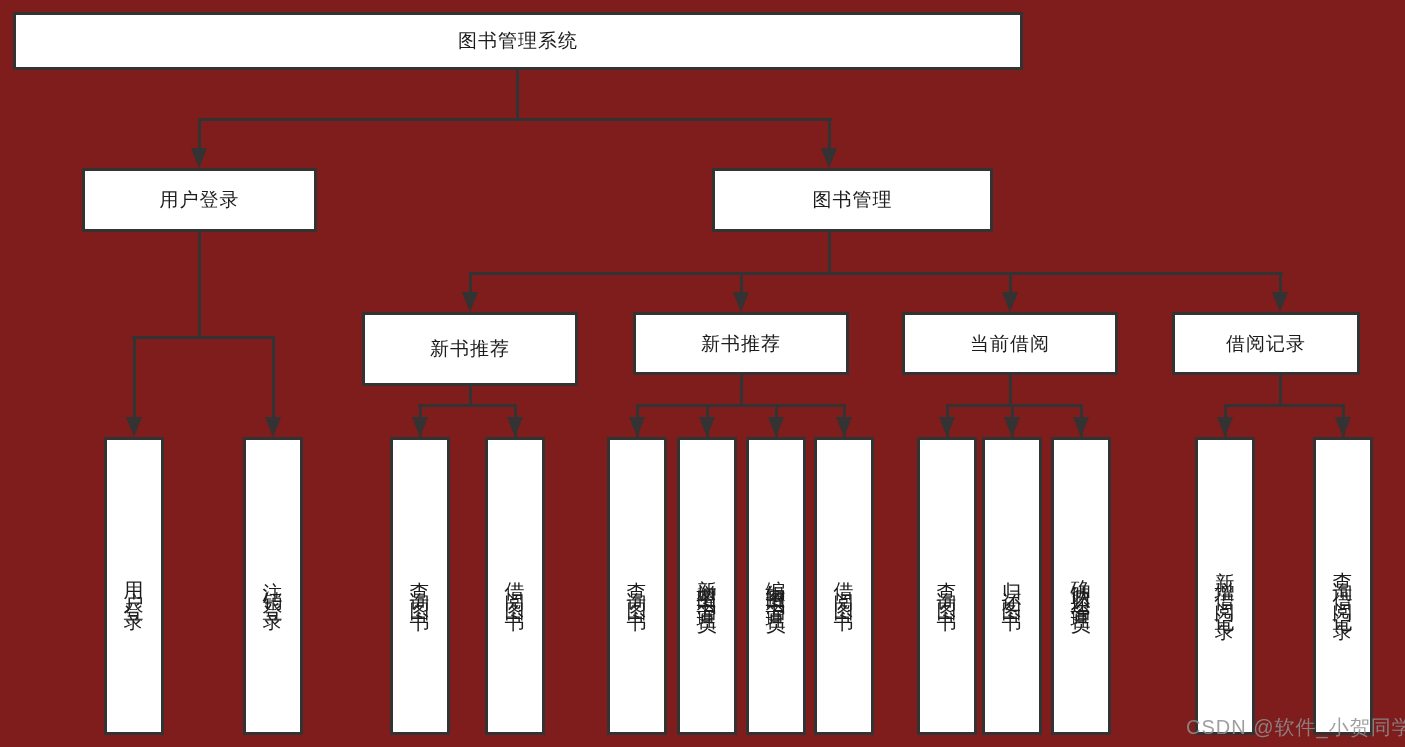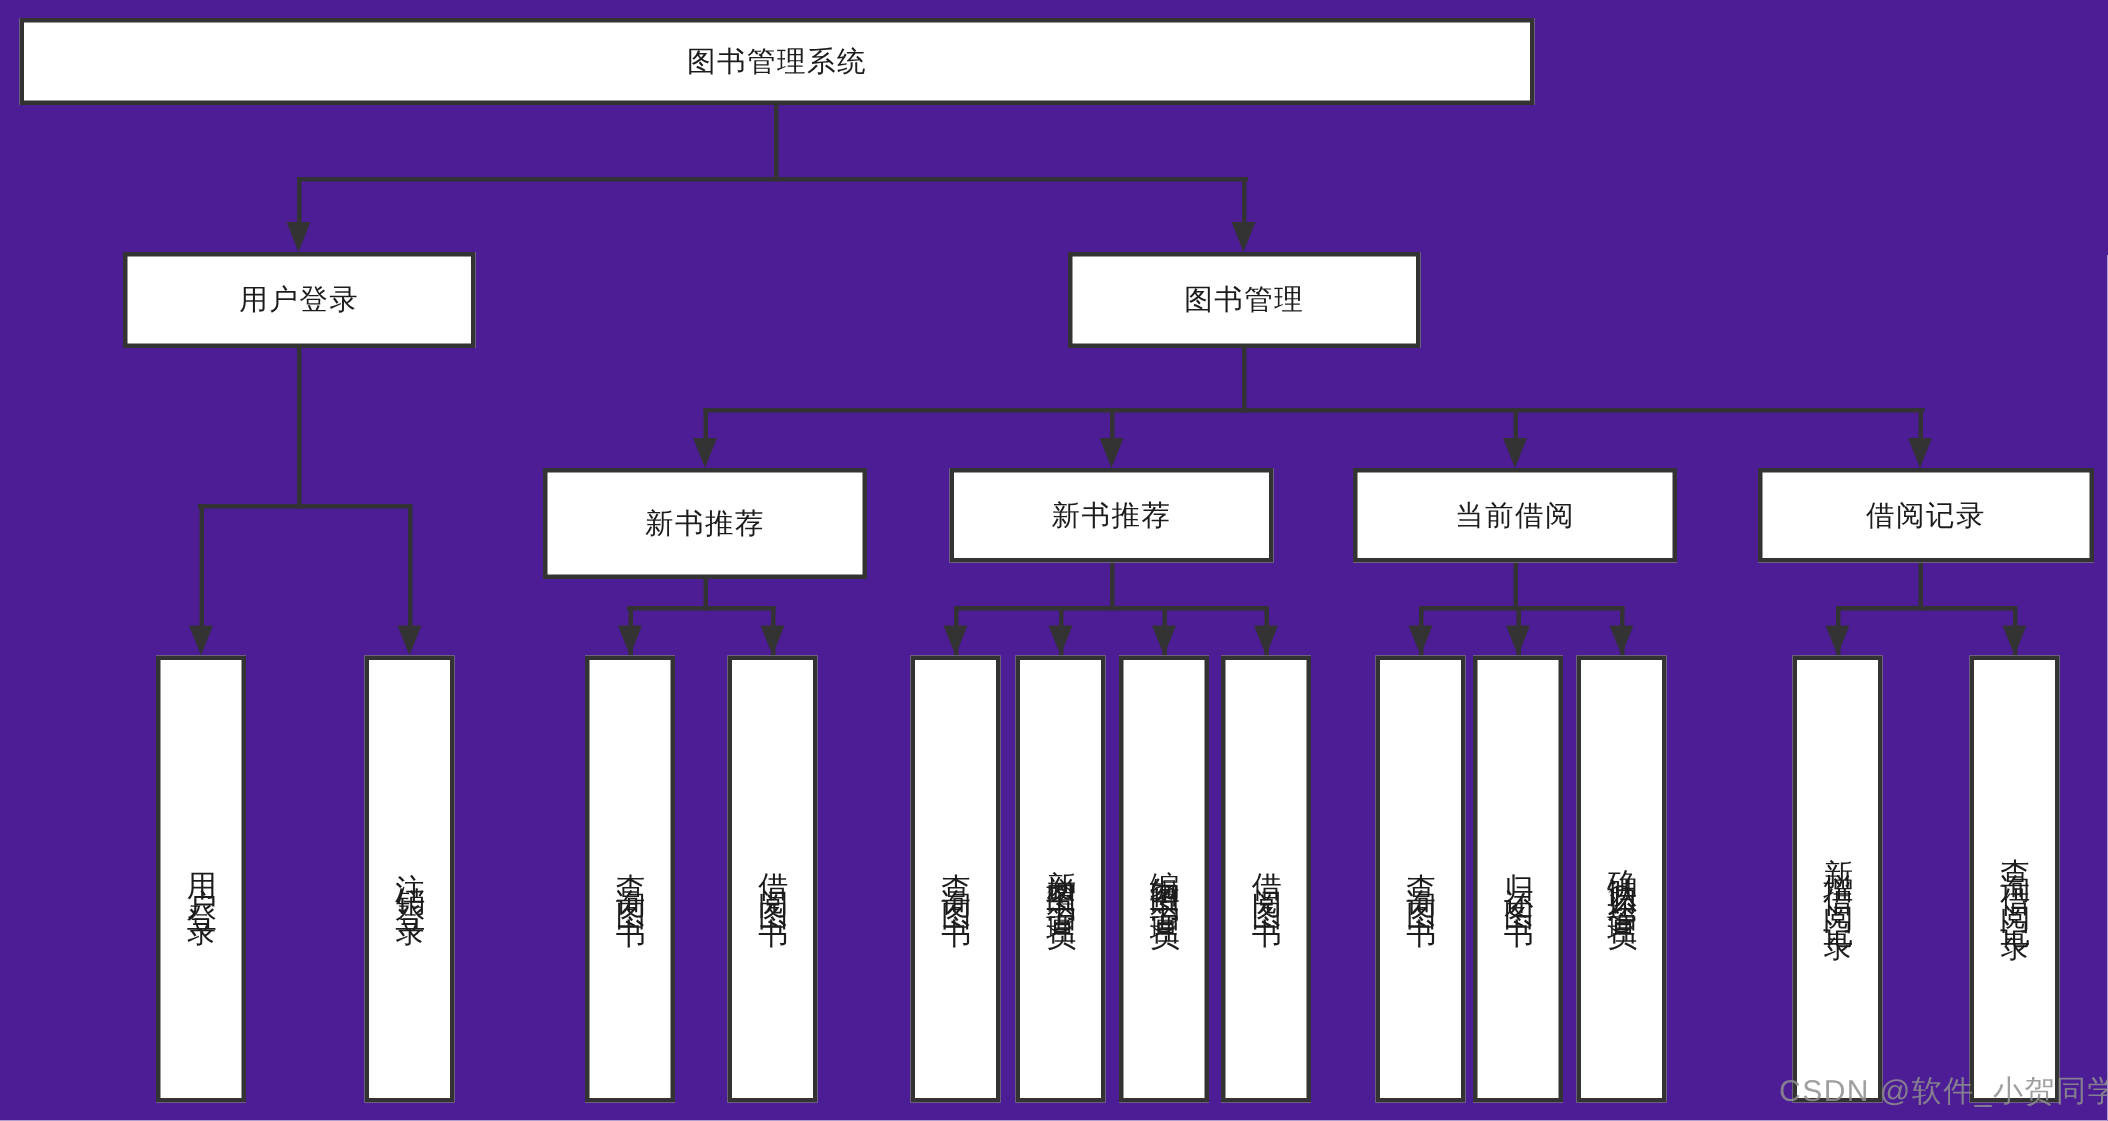--- a/index.html
+++ b/index.html
@@ -1,17 +1,17 @@
 <!DOCTYPE html>
 <html><head>
 <meta charset="utf-8">
 <style>
   html,body{margin:0;padding:0;background:#ffffff;}
   .canvas{
-    position:relative;width:1405px;height:747px;background:#4c1d95;
+    position:relative;width:1405px;height:747px;background:#7f1d1d;
     font-family:"Liberation Sans",sans-serif;overflow:hidden;
   }
   .node{
     position:absolute;box-sizing:border-box;border:3px solid #333333;background:#ffffff;
     display:flex;align-items:center;justify-content:center;
     font-size:19px;color:#1c1c1c;letter-spacing:1px;
   }
   .leaf{
     position:absolute;box-sizing:border-box;border:3px solid #333333;background:#ffffff;
     top:437px;width:60px;height:298px;
@@ -101,37 +101,37 @@
   <div class="arrow" style="left:1335px;top:417px;"></div>
 
   <div class="node" style="left:13px;top:12px;width:1010px;height:58px;">
     <span>图书管理系统</span>
   </div>
 
   <div class="node" style="left:82px;top:168px;width:235px;height:64px;">
     <span>用户登录</span>
   </div>
 
-  <div class="node" style="left:712px;top:168px;width:235px;height:64px;">
+  <div class="node" style="left:712px;top:168px;width:281px;height:64px;">
     <span>图书管理</span>
   </div>
 
   <div class="node" style="left:362px;top:312px;width:216px;height:74px;">
     <span>新书推荐</span>
   </div>
 
   <div class="node" style="left:633px;top:312px;width:216px;height:63px;">
     <span>新书推荐</span>
   </div>
 
   <div class="node" style="left:902px;top:312px;width:216px;height:63px;">
     <span>当前借阅</span>
   </div>
 
-  <div class="node" style="left:1172px;top:312px;width:224px;height:63px;">
+  <div class="node" style="left:1172px;top:312px;width:188px;height:63px;">
     <span>借阅记录</span>
   </div>
 
   <div class="leaf" style="left:104px;">
     <span class="vtext">用户登录</span>
   </div>
   <div class="leaf" style="left:243px;">
     <span class="vtext">注销登录</span>
   </div>
 

